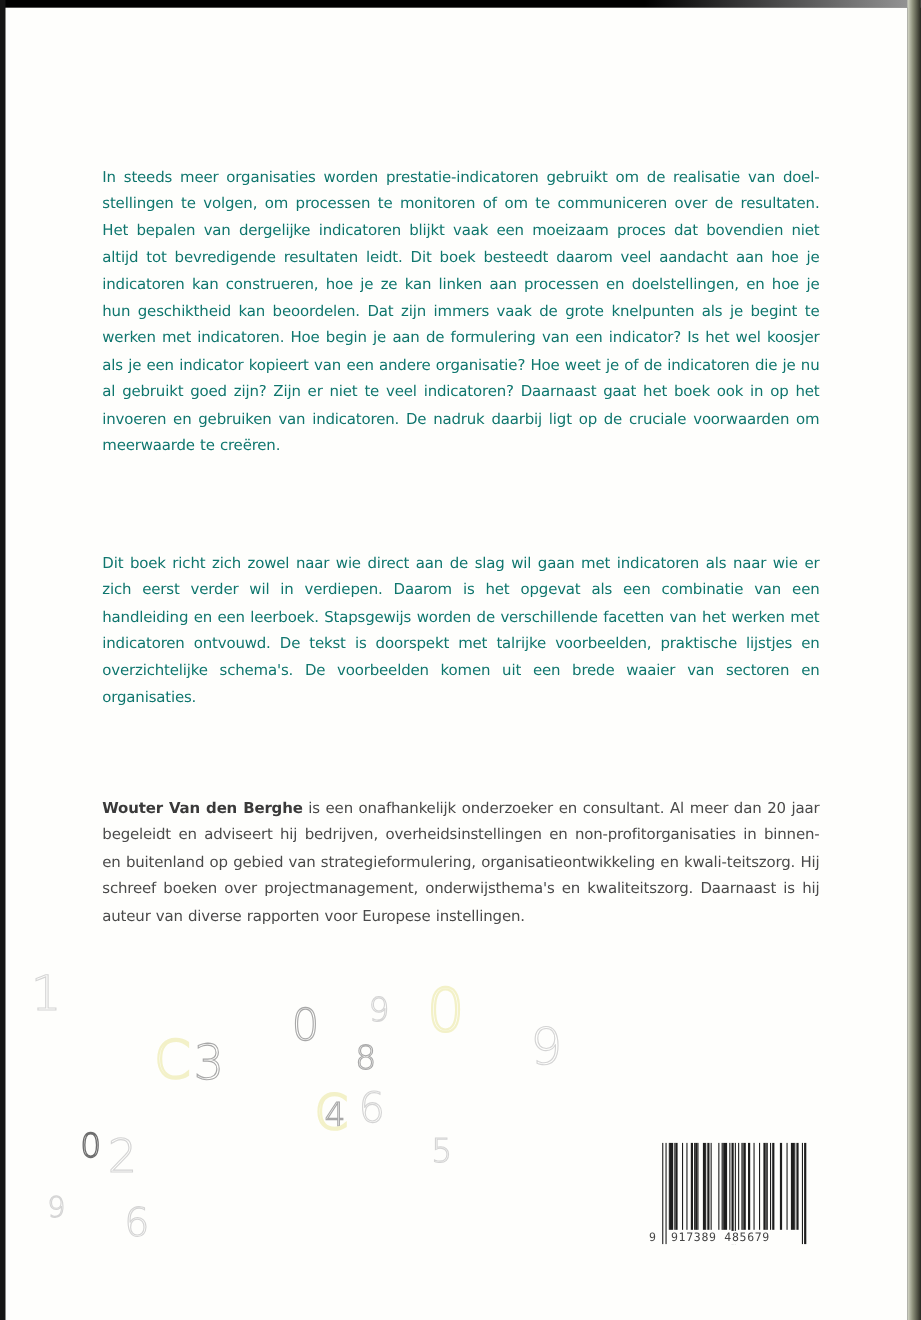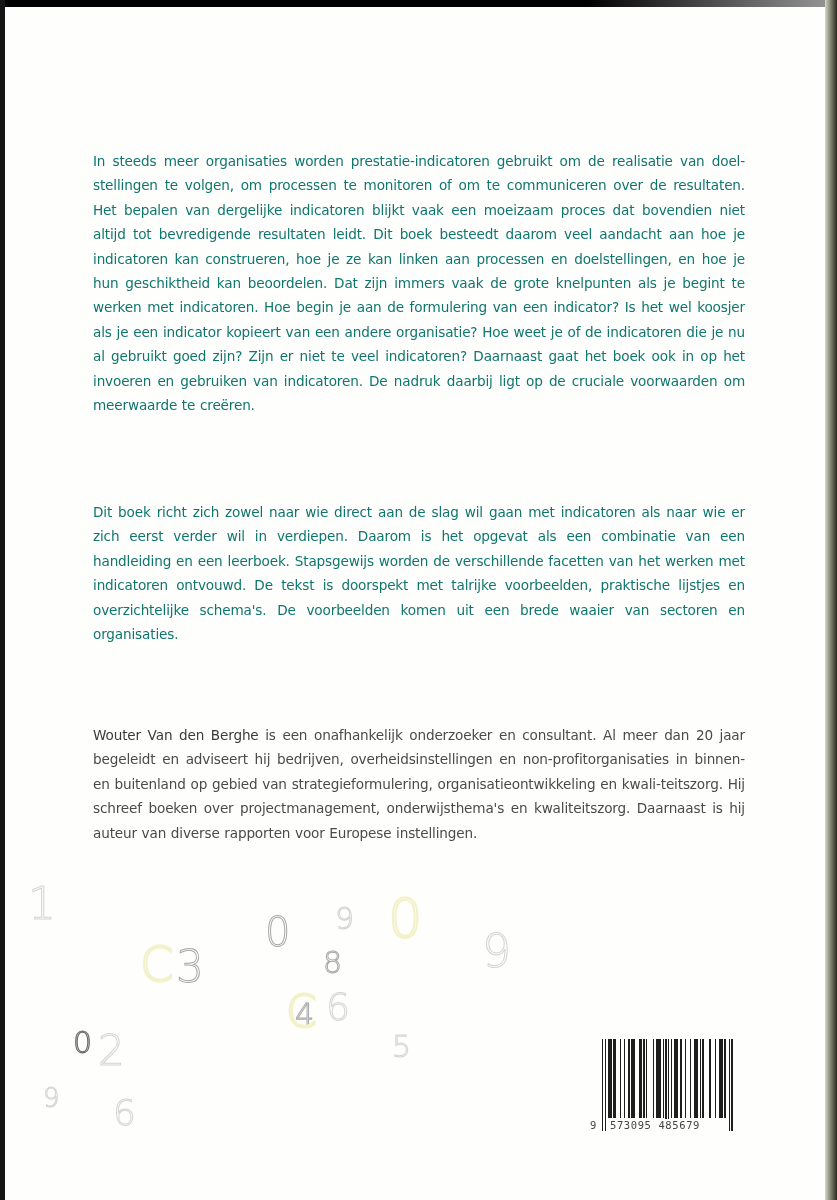--- a/index.html
+++ b/index.html
@@ -55,21 +55,21 @@
       letter-spacing: -0.15px;
       word-spacing: 0.5px;
     }
     .text-block p {
       margin: 0;
     }
     #para1 { top: 142px; }
     #para2 { top: 493px; }
     #bio { top: 716px; color: #4a4a4a; }
     .bio-name {
-      font-weight: normal;
+      font-weight: bold;
       color: #3a3a3a;
     }
     .deco {
       position: absolute;
       font-family: "DejaVu Sans", sans-serif;
       font-weight: 200;
       line-height: 1;
       color: transparent;
       -webkit-text-stroke: 1px #8a8a8a;
     }
@@ -253,18 +253,18 @@
         <span style="width: 1.38947px; background: transparent; height: 86%;"></span>
         <span style="width: 1.38947px; background: rgb(30, 30, 30); height: 86%;"></span>
         <span style="width: 1.38947px; background: transparent; height: 86%;"></span>
         <span style="width: 1.38947px; background: transparent; height: 86%;"></span>
         <span style="width: 1.38947px; background: rgb(30, 30, 30); height: 100%;"></span>
         <span style="width: 1.38947px; background: transparent; height: 100%;"></span>
         <span style="width: 1.38947px; background: rgb(30, 30, 30); height: 100%;"></span>
       </div>
     <div class="barcode-num">
       <span class="lead">9</span>
-      <span class="main">573095 485679</span>
+      <span class="main">917389 485679</span>
     </div>
   </div>
 </div>
 
 <div class="right-edge"></div>
 
 </body></html>

